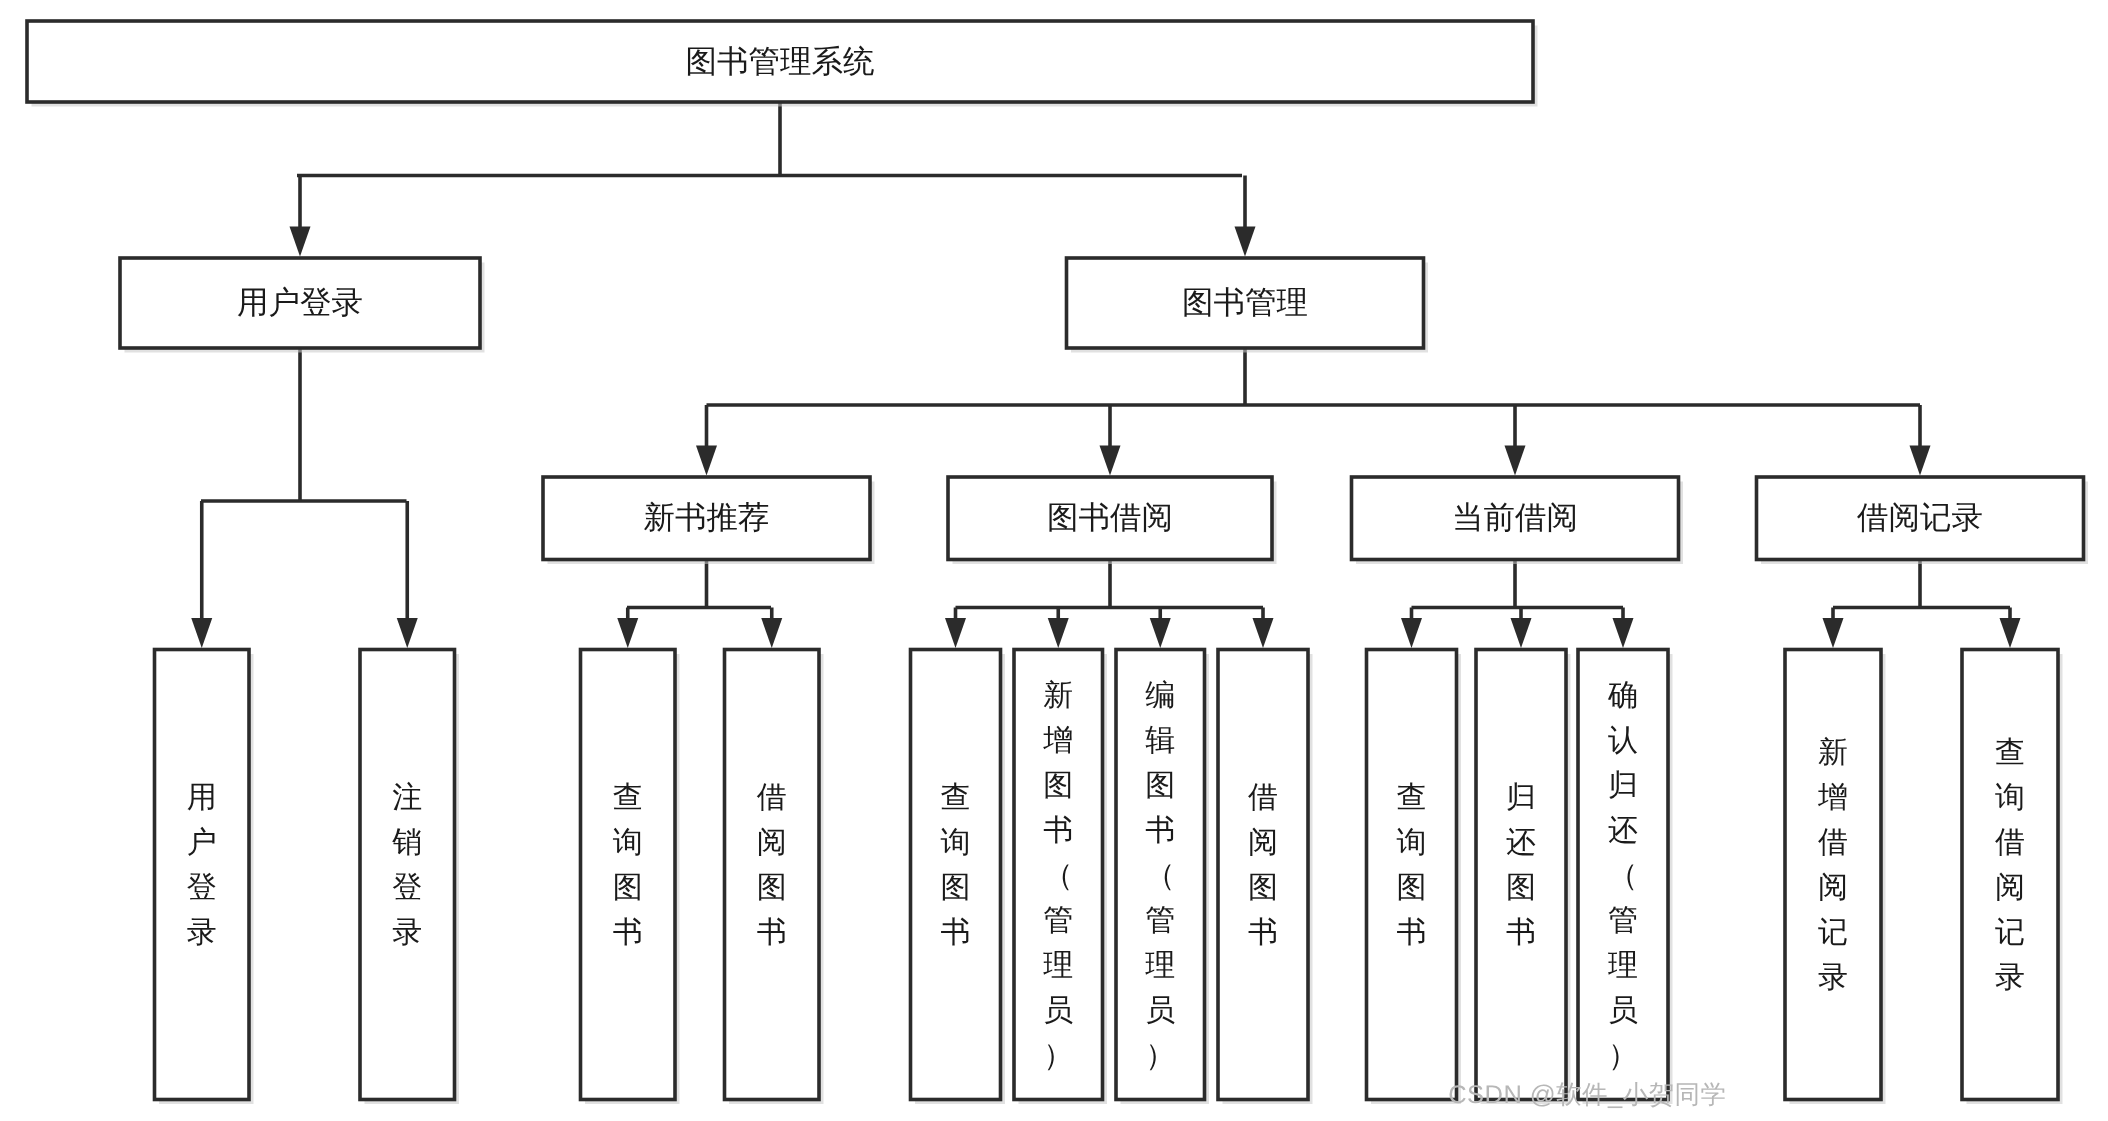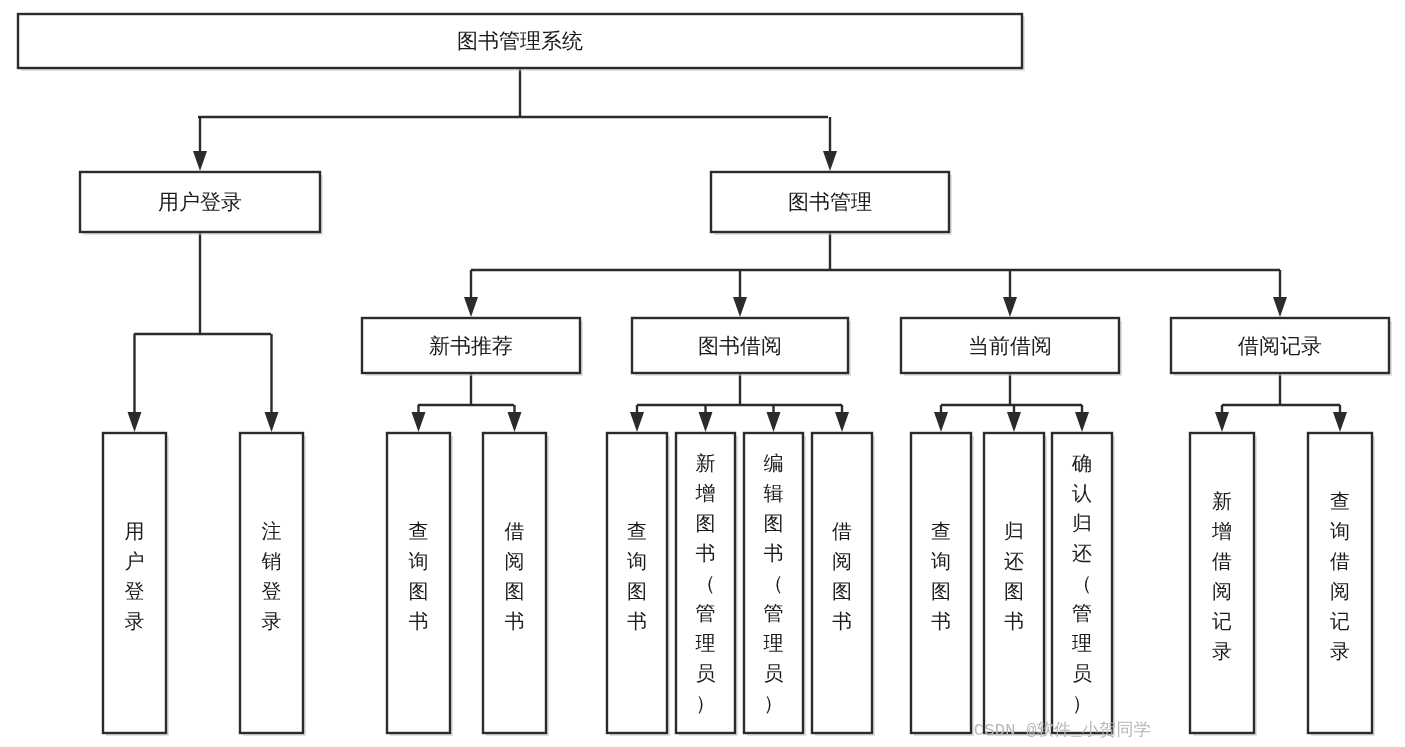--- a/index.html
+++ b/index.html
@@ -57,21 +57,21 @@
   .node-label-vertical {
     fill: #1a1a1a;
     font-family: "DejaVu Sans", "Liberation Sans", sans-serif;
     font-size: 20px;
     text-anchor: middle;
   }
   .watermark-text {
     position: absolute;
     right: 8px;
     bottom: 6px;
-    font-family: Liberation Mono, monospace;
+    font-family: Liberation Sans, sans-serif;
     font-size: 17px;
     color: #b7b7b7;
     white-space: nowrap;
     letter-spacing: 0.3px;
     user-select: none;
   }
 </style>
 </head>
 <body>
 

